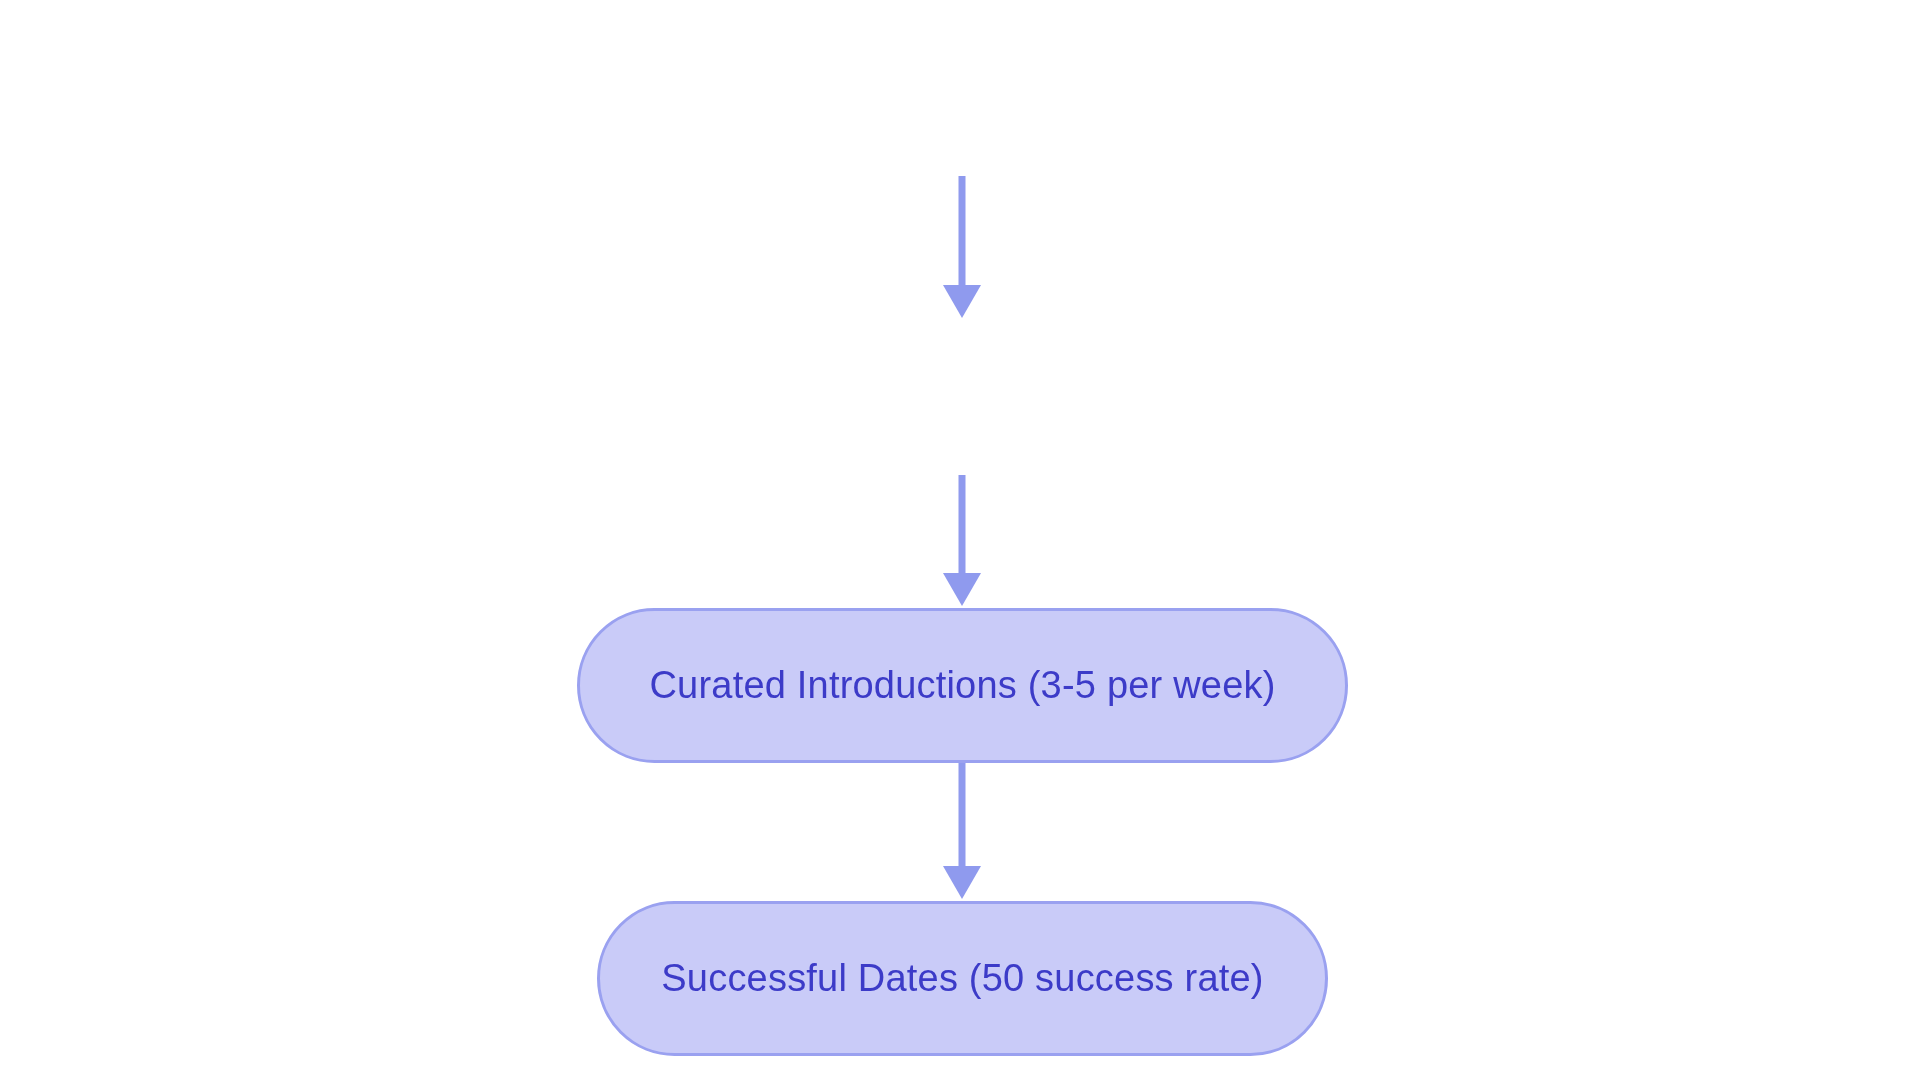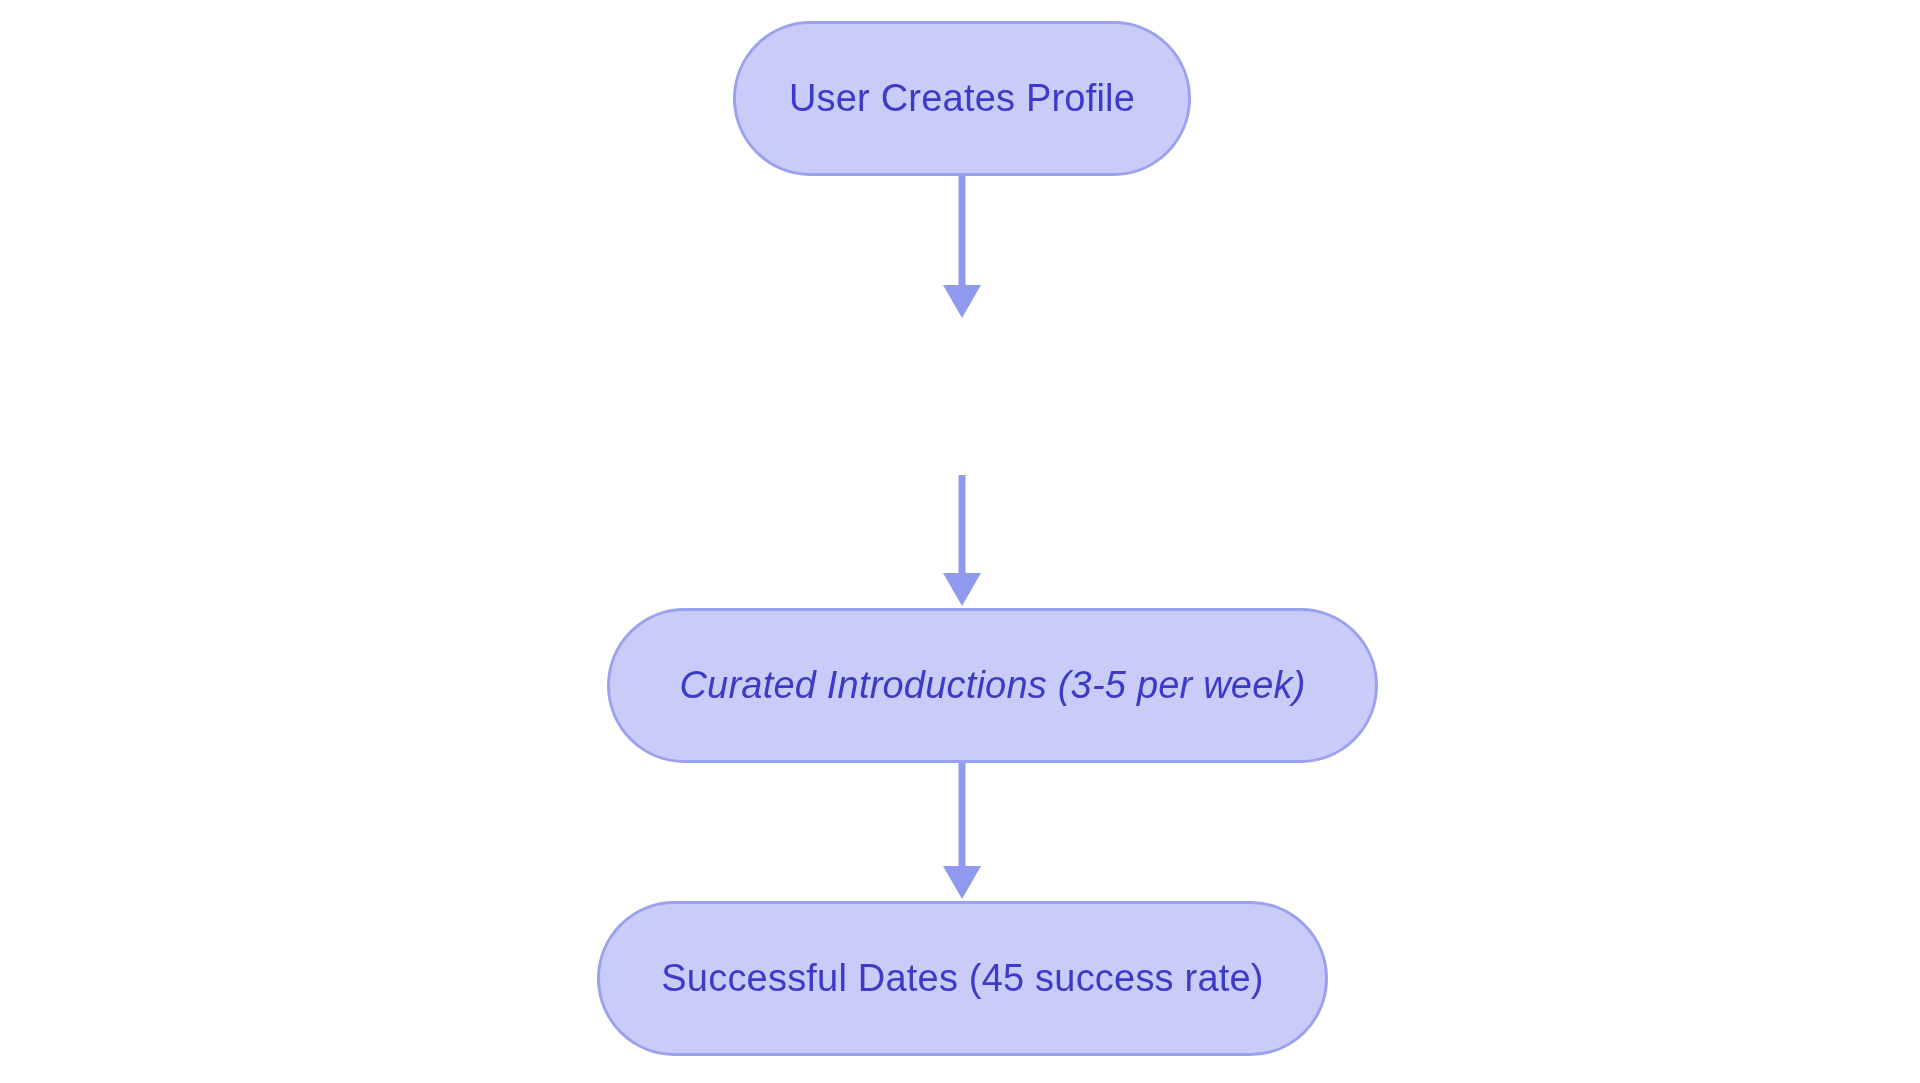--- a/index.html
+++ b/index.html
@@ -28,21 +28,21 @@
   }
   .node-label {
     color: var(--text, #3c3bc8);
     font-size: 38px;
     letter-spacing: 0.2px;
     white-space: nowrap;
     text-align: center;
   }
   .node-1 { left: 733px; top: 21px;  width: 458px; }
   .node-2 { left: 702px; top: 320px; width: 521px; }
-  .node-3 { left: 607px; top: 608px; width: 771px; font-style: italic; }
+  .node-3 { left: 577px; top: 608px; width: 771px; }
   .node-4 { left: 597px; top: 901px; width: 731px; }
 
   .arrow {
     position: absolute;
     width: 40px;
     left: 942px; 
   }
   .arrow-1 { top: 176px; height: 142px; }
   .arrow-2 { top: 475px; height: 131px; }
   .arrow-3 { top: 763px; height: 136px; }
@@ -66,23 +66,20 @@
     border-left: 19px solid transparent;
     border-right: 19px solid transparent;
     border-top: 33px solid var(--arrow, #8f9aee);
   }
 </style>
 </head>
 <body>
 
 <div class="canvas">
 
-  <div class="node node-1">
-    <span class="node-label">User Creates Profile</span>
-  </div>
 
   <div class="arrow arrow-1">
     <div class="arrow-shaft"></div>
     <div class="arrow-head"></div>
   </div>
 
 
   <div class="arrow arrow-2">
     <div class="arrow-shaft"></div>
     <div class="arrow-head"></div>
@@ -91,16 +88,16 @@
   <div class="node node-3">
     <span class="node-label">Curated Introductions (3-5 per week)</span>
   </div>
 
   <div class="arrow arrow-3">
     <div class="arrow-shaft"></div>
     <div class="arrow-head"></div>
   </div>
 
   <div class="node node-4">
-    <span class="node-label">Successful Dates (45 success rate)</span>
+    <span class="node-label">Successful Dates (50 success rate)</span>
   </div>
 
 </div>
 
 </body></html>

